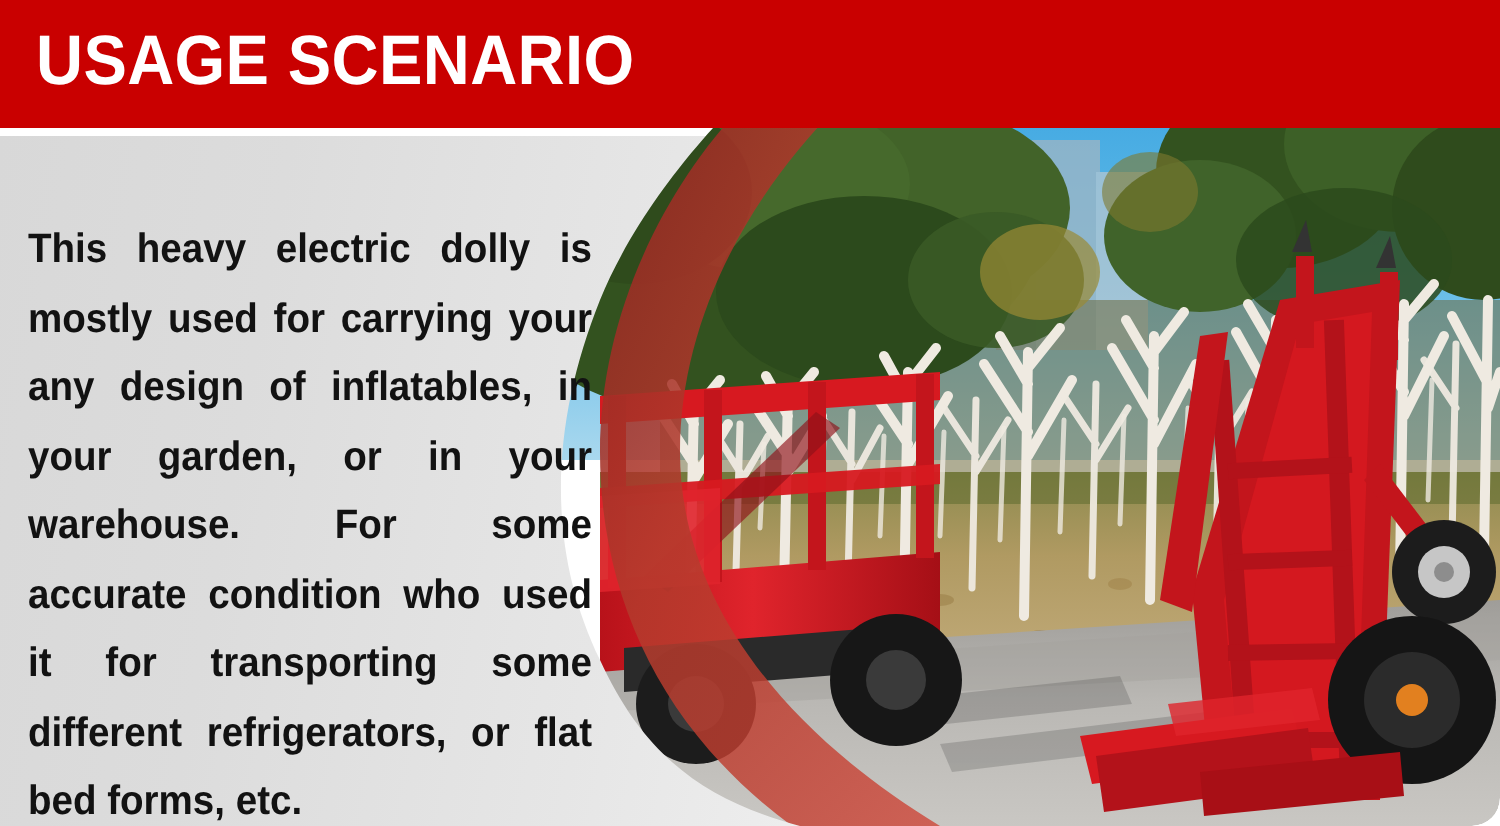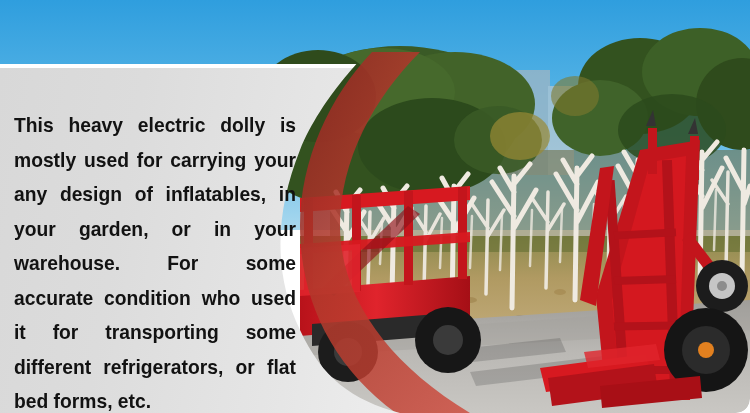--- a/index.html
+++ b/index.html
@@ -278,18 +278,21 @@
              L470,413
              C386,362 340,296 340,226
              C340,160 374,98 420,52 Z" fill="url(#arcG2)"></path>
   </svg>
 
   <div id="panel">
     <div id="panel-bg"></div>
     <div id="panel-white-line"></div>
   </div>
 
+  <div id="header">
+    <div id="header-title">USAGE SCENARIO</div>
+  </div>
 
   <div id="body-copy">
     <p>This heavy electric dolly is mostly used for carrying your any design of inflatables, in your garden, or in your warehouse. For some accurate condition who used it for transporting some different refrigerators, or flat bed forms, etc.</p>
   </div>
 
 </div>
 
 </body></html>

